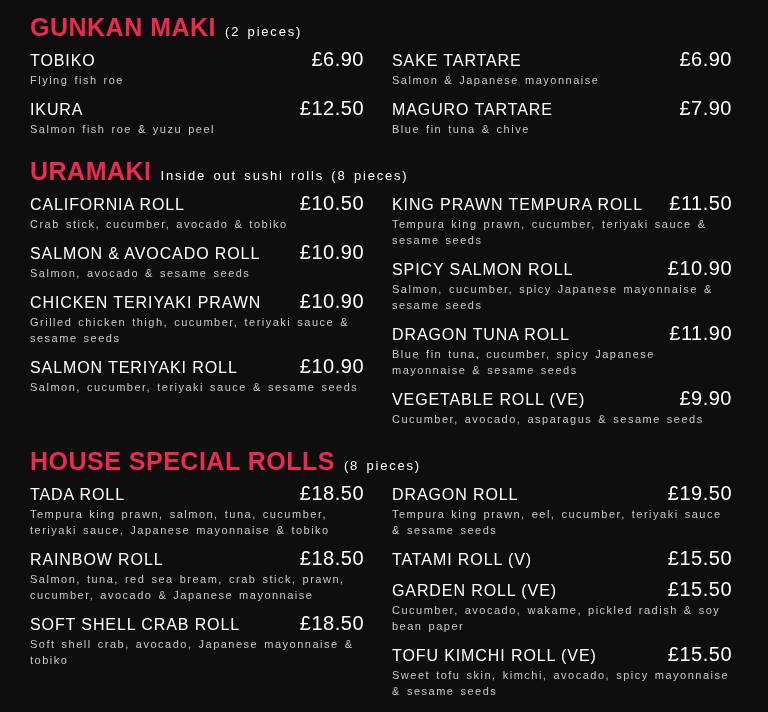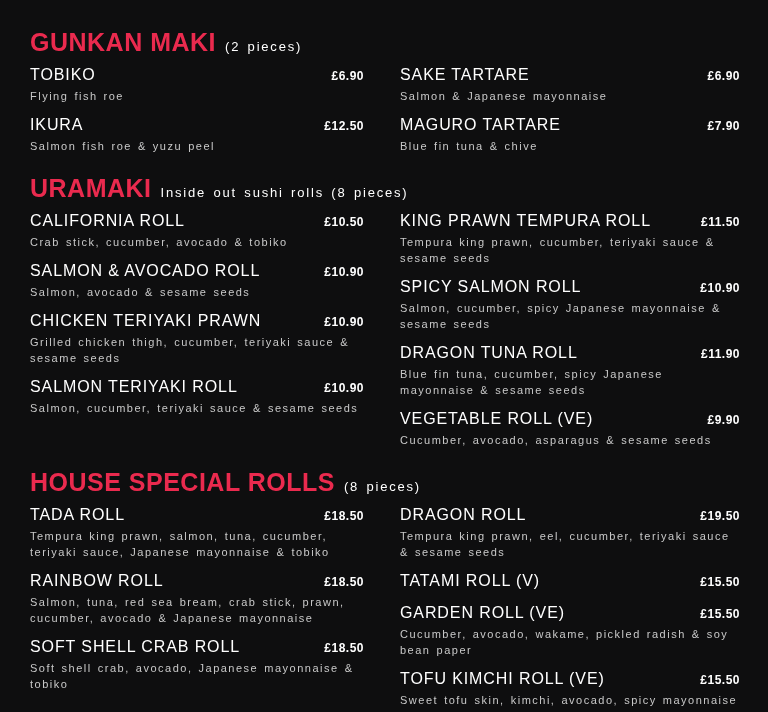--- a/index.html
+++ b/index.html
@@ -8,21 +8,21 @@
     height: 712px;
     background: #0e0e0f;
     overflow: hidden;
     font-family: "Liberation Sans", "DejaVu Sans", sans-serif;
     -webkit-font-smoothing: antialiased;
   }
   .menu {
     box-sizing: border-box;
     width: 768px;
     height: 712px;
-    padding: 28px 28px 0 30px;
+    padding: 13px 28px 0 30px;
   }
   .section { margin-bottom: 9px; }
   .sec-head {
     display: flex;
     align-items: baseline;
     margin-bottom: 9px;
     white-space: nowrap;
   }
   .sec-title {
     margin: 0;
@@ -36,40 +36,40 @@
     color: #ffffff;
     font-size: 13px;
     font-weight: 400;
     letter-spacing: 1.8px;
     word-spacing: 2px;
     margin-left: 9px;
   }
   .cols {
     display: grid;
     grid-template-columns: 334px 340px;
-    column-gap: 36px;
+    column-gap: 28px;
     align-items: start;
   }
   .item { margin-bottom: 11px; }
   .row {
     display: flex;
     justify-content: space-between;
     align-items: baseline;
     line-height: 19px;
   }
   .name {
     color: #ffffff;
     font-size: 16px;
     font-weight: 400;
     letter-spacing: 0.9px;
   }
   .price {
     color: #ffffff;
-    font-size: 12px;
-    font-weight: 700;
+    font-size: 20px;
+    font-weight: 400;
     letter-spacing: 0.5px;
     margin-left: 8px;
     white-space: nowrap;
   }
   .desc {
     color: #c9c9c9;
     font-size: 11px;
     font-weight: 400;
     letter-spacing: 1.5px;
     word-spacing: 1.5px;

